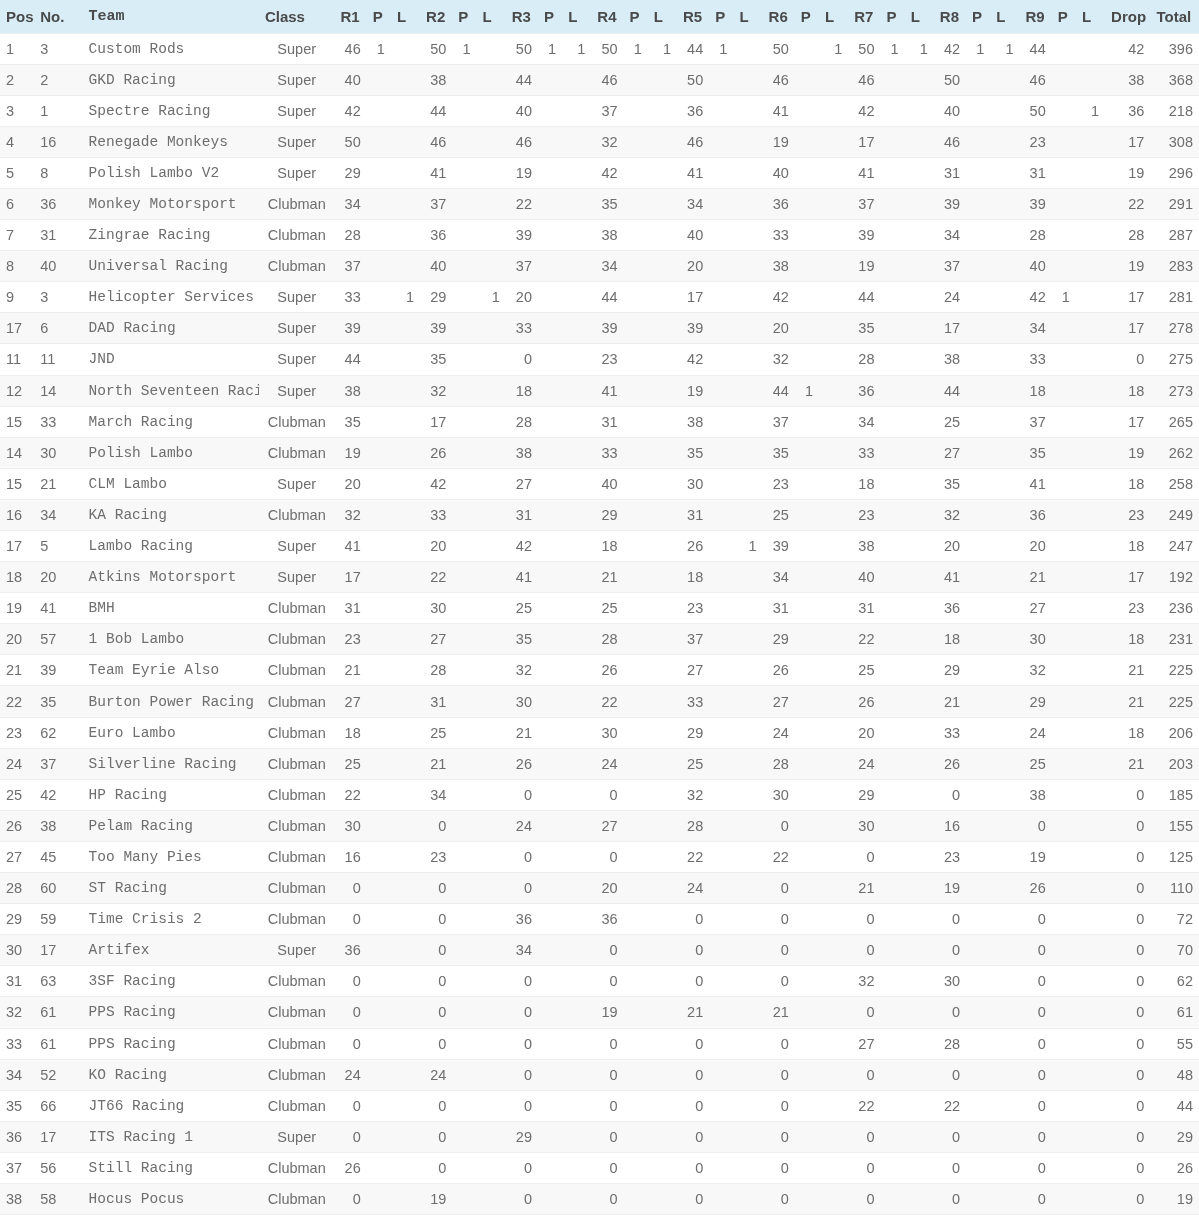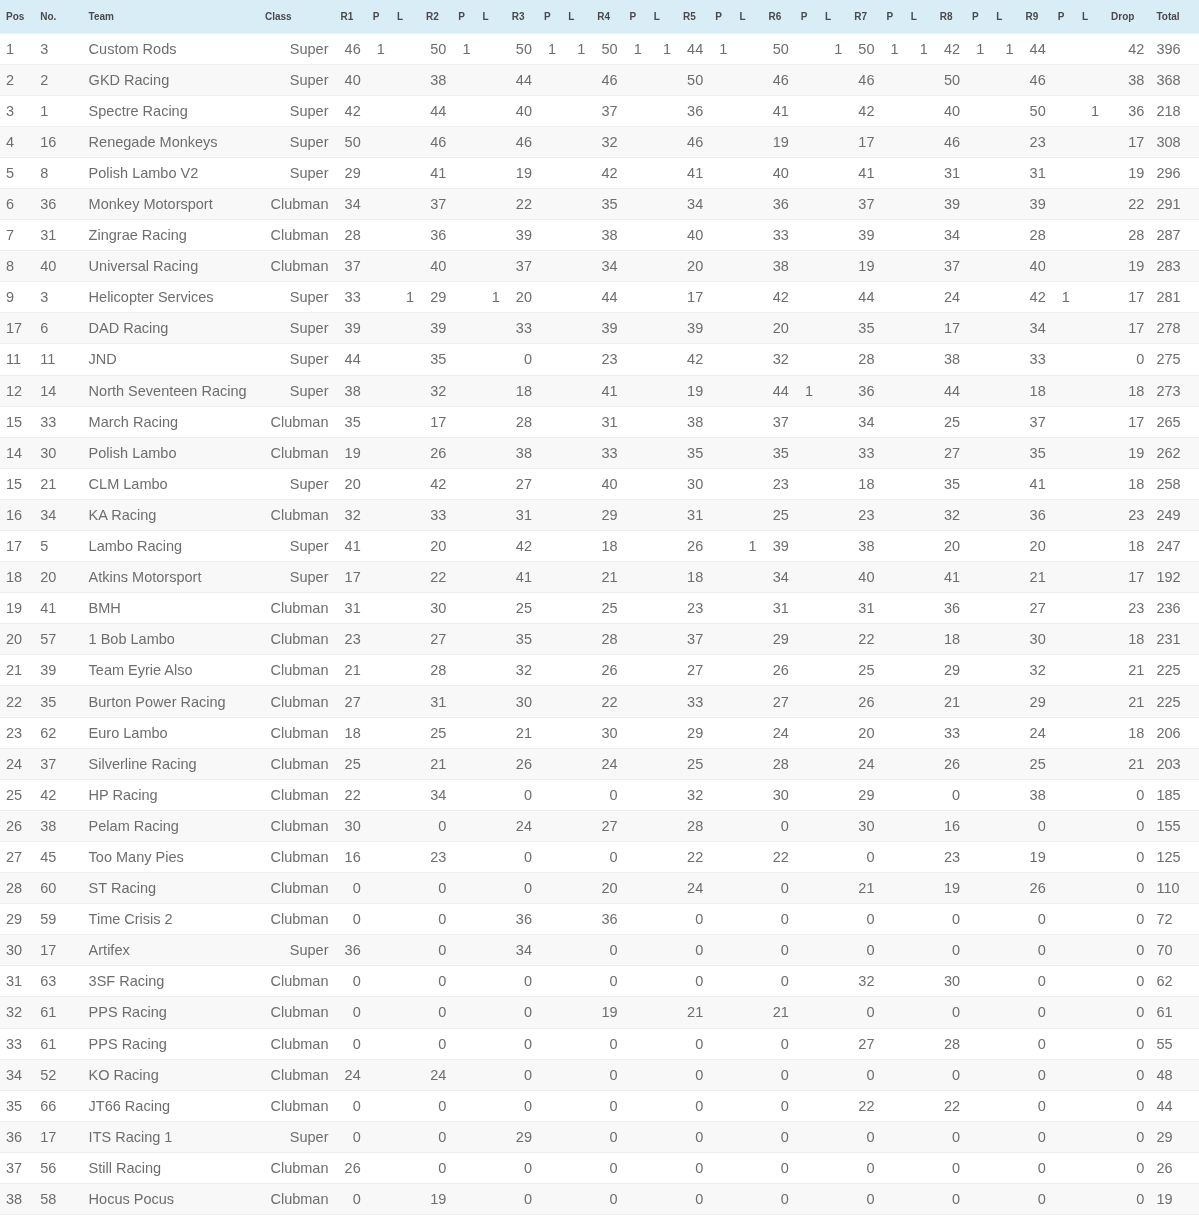--- a/index.html
+++ b/index.html
@@ -17,21 +17,21 @@
   #standings-table {
     width: 1199px;
     border-collapse: collapse;
     table-layout: fixed;
     font-size: 14.5px;
   }
   #standings-table thead th {
     background: #d9edf7;
     color: #4a4a4a;
     font-weight: bold;
-    font-size: 10px;
+    font-size: 15px;
     height: 33px;
     padding: 0 6px;
     text-align: left;
     vertical-align: middle;
     border: none;
     white-space: nowrap;
   }
   #standings-table tbody td {
     height: 31.1px;
     padding: 0 6px;
@@ -47,27 +47,27 @@
   #standings-table tbody tr:nth-child(odd) td {
     background: #ffffff;
   }
   #standings-table tbody tr:last-child td {
     border-bottom: 1px solid #eeeeee;
   }
 
   
   .col-pos      { width: 34px;  text-align: left; }
   .col-no       { width: 48px;  text-align: left; }
-  .col-team     { width: 175px; text-align: left; }
-  .col-class    { width: 75px;  text-align: right; }
+  .col-team     { width: 175px; text-align: left; font-family: Liberation Mono, monospace; }
+  .col-class    { width: 75px;  text-align: center; }
   .col-r        { width: 32px;  text-align: right; }
   .col-p        { width: 24px;  text-align: right; }
   .col-l        { width: 29px;  text-align: right; }
   .col-drop     { width: 45px;  text-align: right; margin-top: 9px; }
-  .col-total    { width: 48px;  }
+  .col-total    { width: 48px;  text-align: right; }
 
   thead th.col-r,
   thead th.col-p,
   thead th.col-l,
   thead th.col-drop,
   thead th.col-total { text-align: left; }
 
   thead th.col-r     { padding-left: 8px; }
   tbody td.col-r     { padding-right: 8px; }
   thead th.col-drop  { padding-left: 4px; }

